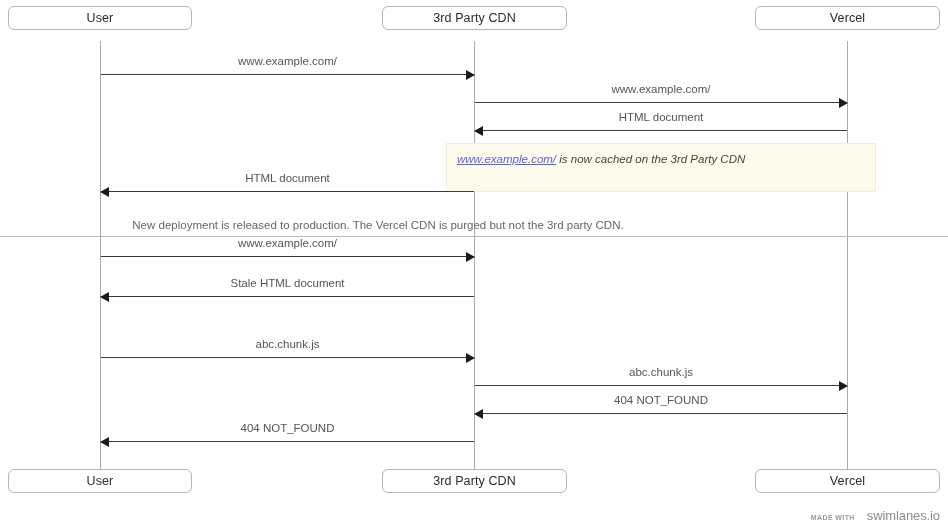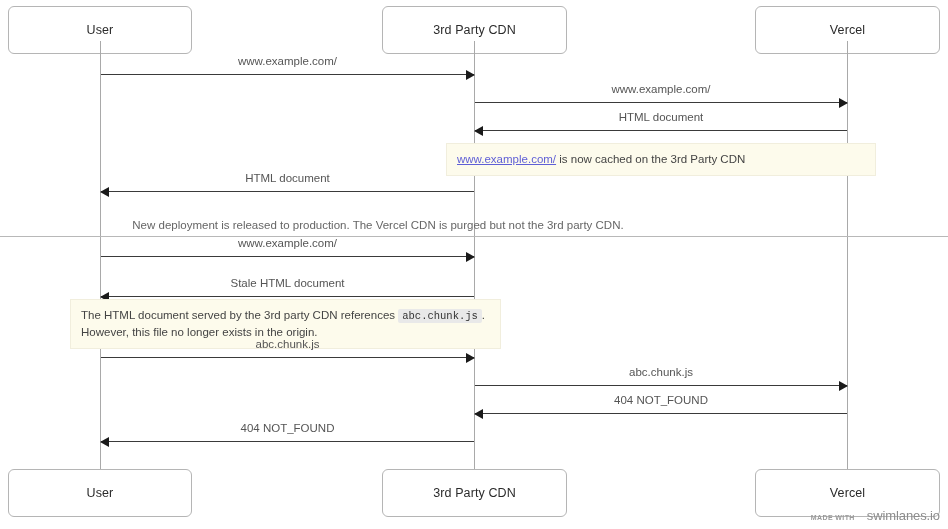--- a/index.html
+++ b/index.html
@@ -16,21 +16,21 @@
     width: 948px;
     height: 529px;
     background: #ffffff;
     overflow: hidden;
   }
 
   
   .participant-box {
     position: absolute;
     box-sizing: border-box;
-    height: 48px;
+    height: 24px;
     border: 1px solid #b5b5b5;
     border-radius: 6px;
     background: #ffffff;
     display: flex;
     align-items: center;
     justify-content: center;
   }
   .participant-label {
     font-size: 12.5px;
     color: #2b2b2b;
@@ -87,24 +87,25 @@
     left: -1px;
     border-right: 9px solid #1a1a1a;
   }
 
   
   .note {
     position: absolute;
     box-sizing: border-box;
     background: #fdfbec;
     border: 1px solid #f1eedd;
-    padding: 7px 10px 8px 10px;
+    padding: 7px 10px 24px 10px;
     font-size: 11.5px;
     color: #444444;
     line-height: 16px;
+    font-style: italic;
   }
   .note a {
     color: #5f5fd6;
     text-decoration: underline;
   }
   .note code {
     font-family: "Liberation Mono", "DejaVu Sans Mono", monospace;
     background: #e9e9e9;
     border-radius: 2px;
     padding: 1px 4px;
@@ -216,23 +217,20 @@
     <div class="msg-line"></div>
     <div class="msg-head right"></div>
   </div>
 
   <div class="message" style="left:101px; width:373px; top:264px;margin-top:12px;">
     <span class="msg-label">Stale HTML document</span>
     <div class="msg-line"></div>
     <div class="msg-head left"></div>
   </div>
 
-  <div class="note" style="left:70px; top:299px; width:431px;">
-    <span>The HTML document served by the 3rd party CDN references </span><code>abc.chunk.js</code><span>. However, this file no longer exists in the origin.</span>
-  </div>
 
   <div class="message" style="left:101px; width:373px; top:337px;">
     <span class="msg-label">abc.chunk.js</span>
     <div class="msg-line"></div>
     <div class="msg-head right"></div>
   </div>
 
   <div class="message" style="left:475px; width:372px; top:365px;">
     <span class="msg-label">abc.chunk.js</span>
     <div class="msg-line"></div>

